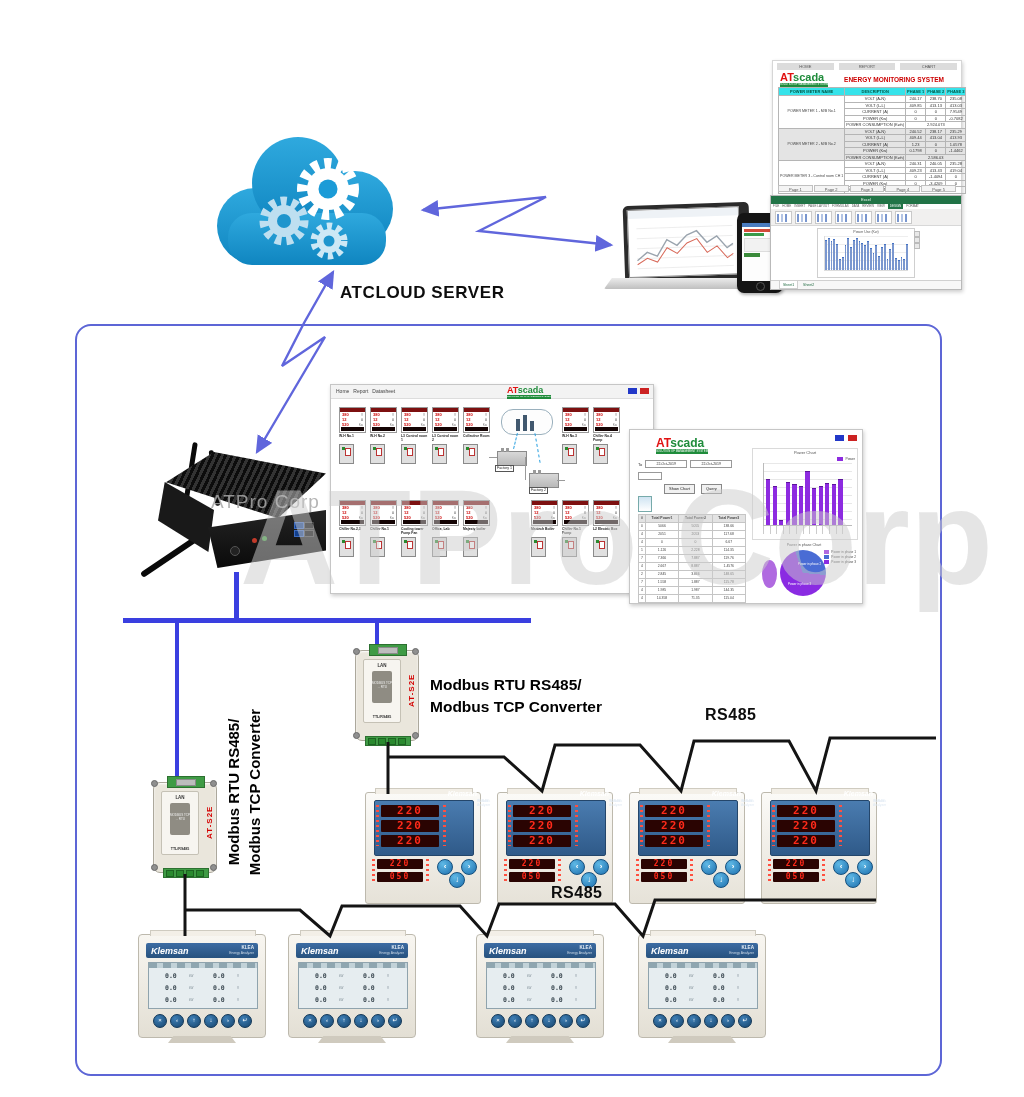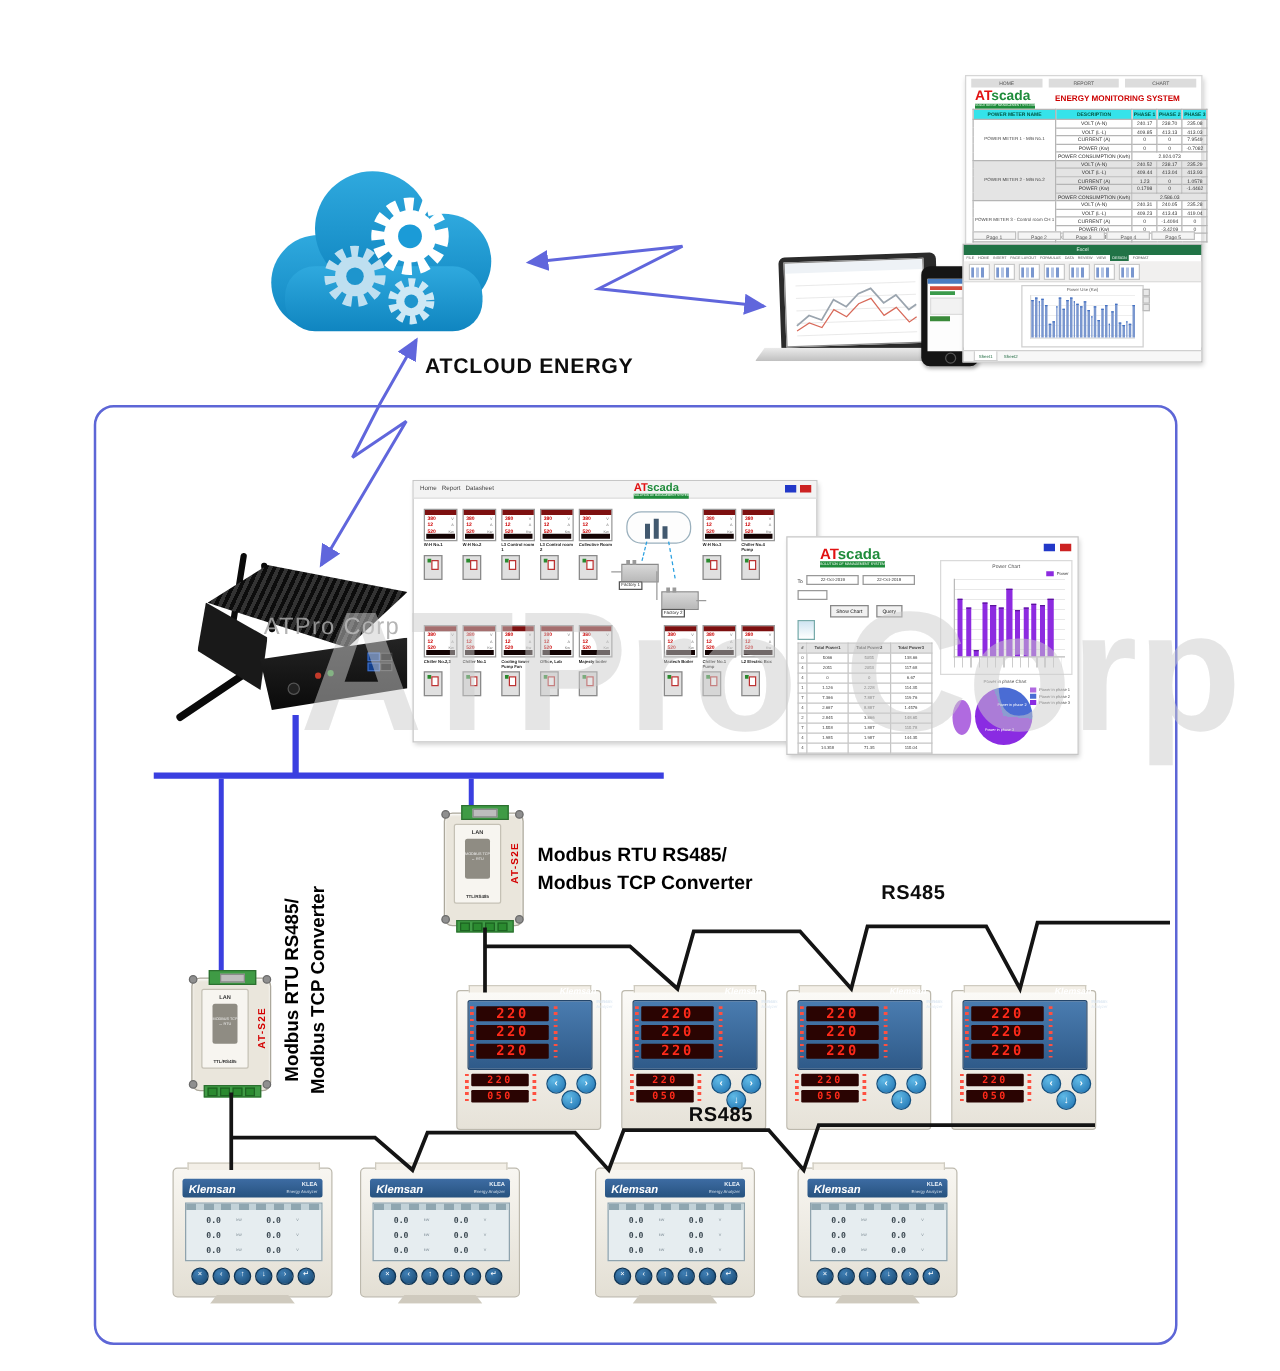--- a/index.html
+++ b/index.html
@@ -211,21 +211,21 @@
         <circle cx="74" cy="90" r="16" fill="#bedff0"></circle>
         <circle cx="74" cy="90" r="7" fill="#1e95cd"></circle>
       </g>
       <g>
         <circle cx="119" cy="110" r="14.5" fill="none" stroke="#cde8f5" stroke-width="8" stroke-dasharray="5 4.4"></circle>
         <circle cx="119" cy="110" r="12" fill="#cde8f5"></circle>
         <circle cx="119" cy="110" r="5.5" fill="#1e95cd"></circle>
       </g>
     </svg>
   </div>
-  <div class="abs" id="cloud-label">ATCLOUD ENERGY</div>
+  <div class="abs" id="cloud-label">ATCLOUD SERVER</div>
 
   <div class="win" id="report-win">
     <div id="report-menu">
       <div>HOME</div>
       <div>REPORT</div>
       <div>CHART</div>
     </div>
     <div class="brand" style="left:7px;top:11px;font-size:11px;">
       <span class="b-at">AT</span><span class="b-scada">scada</span>
       <div class="b-bar" style="font-size:2.6px;height:4px;line-height:4px;">SOLUTION OF MANAGEMENT SYSTEM</div>

